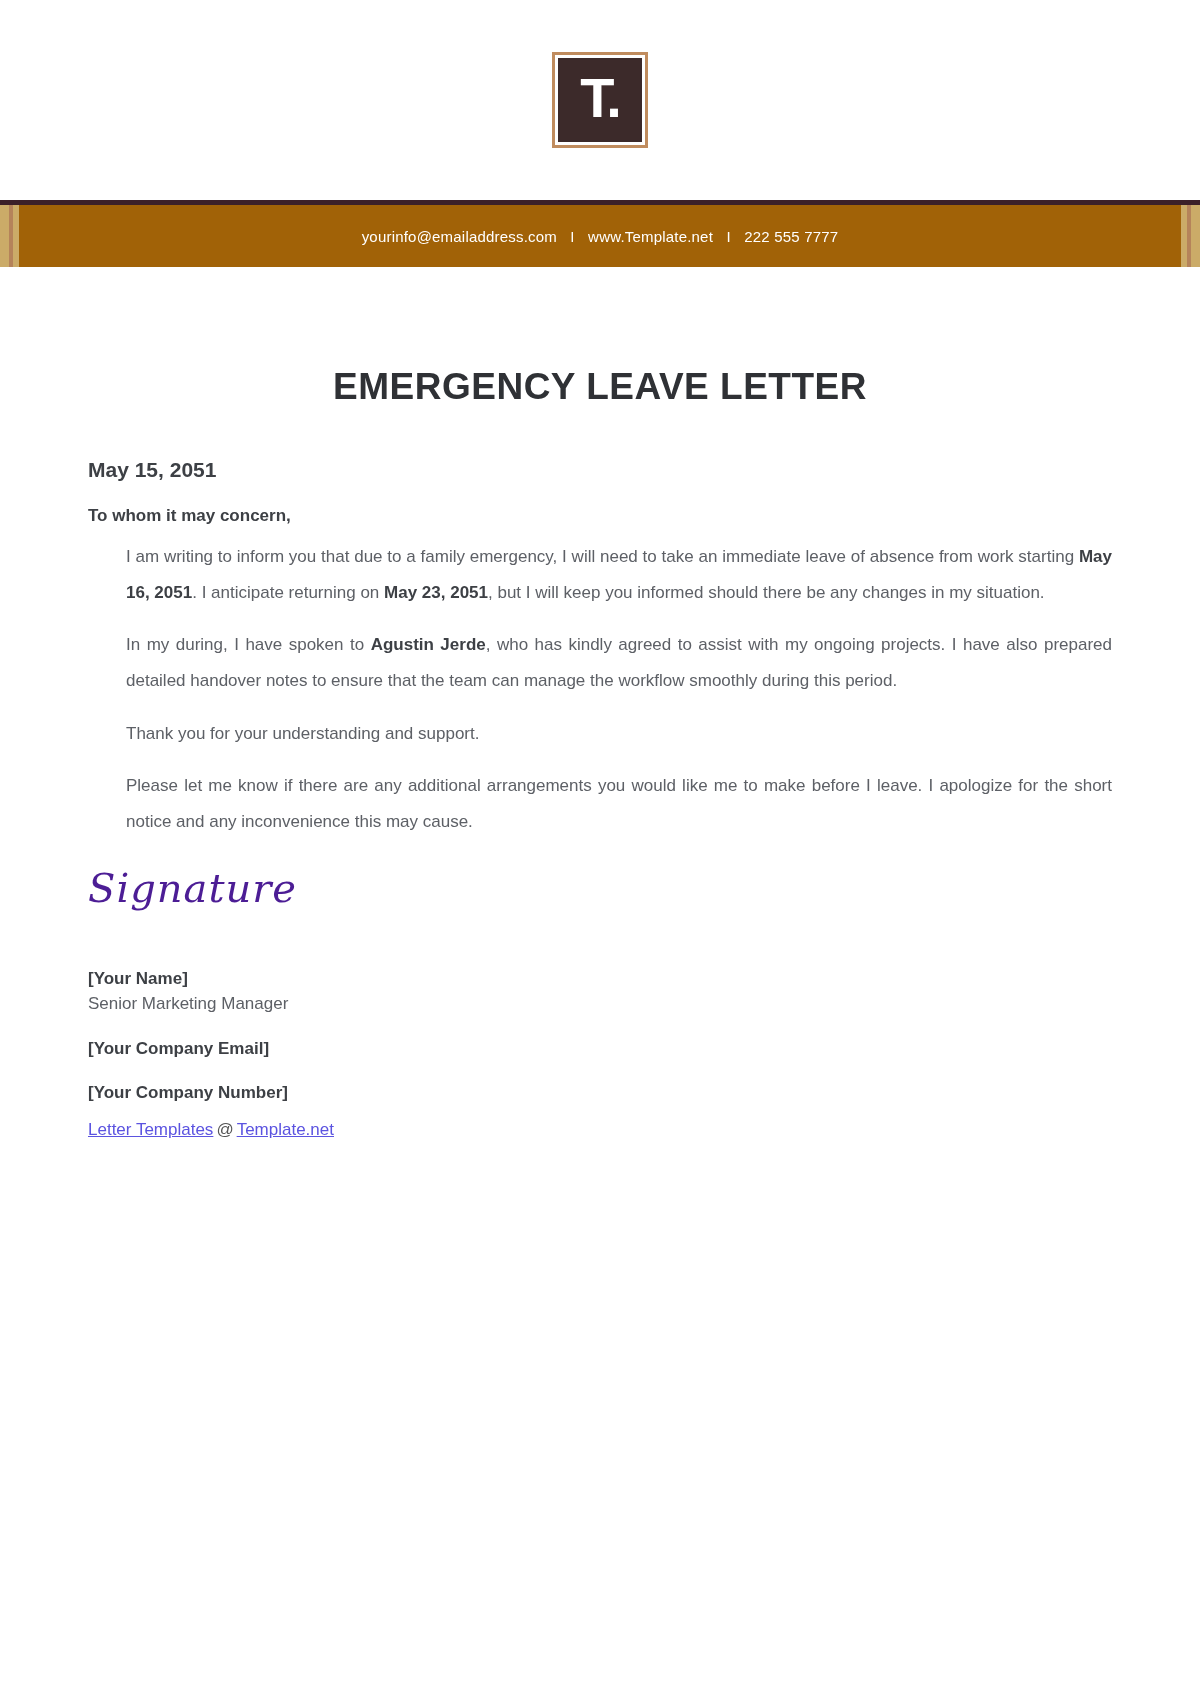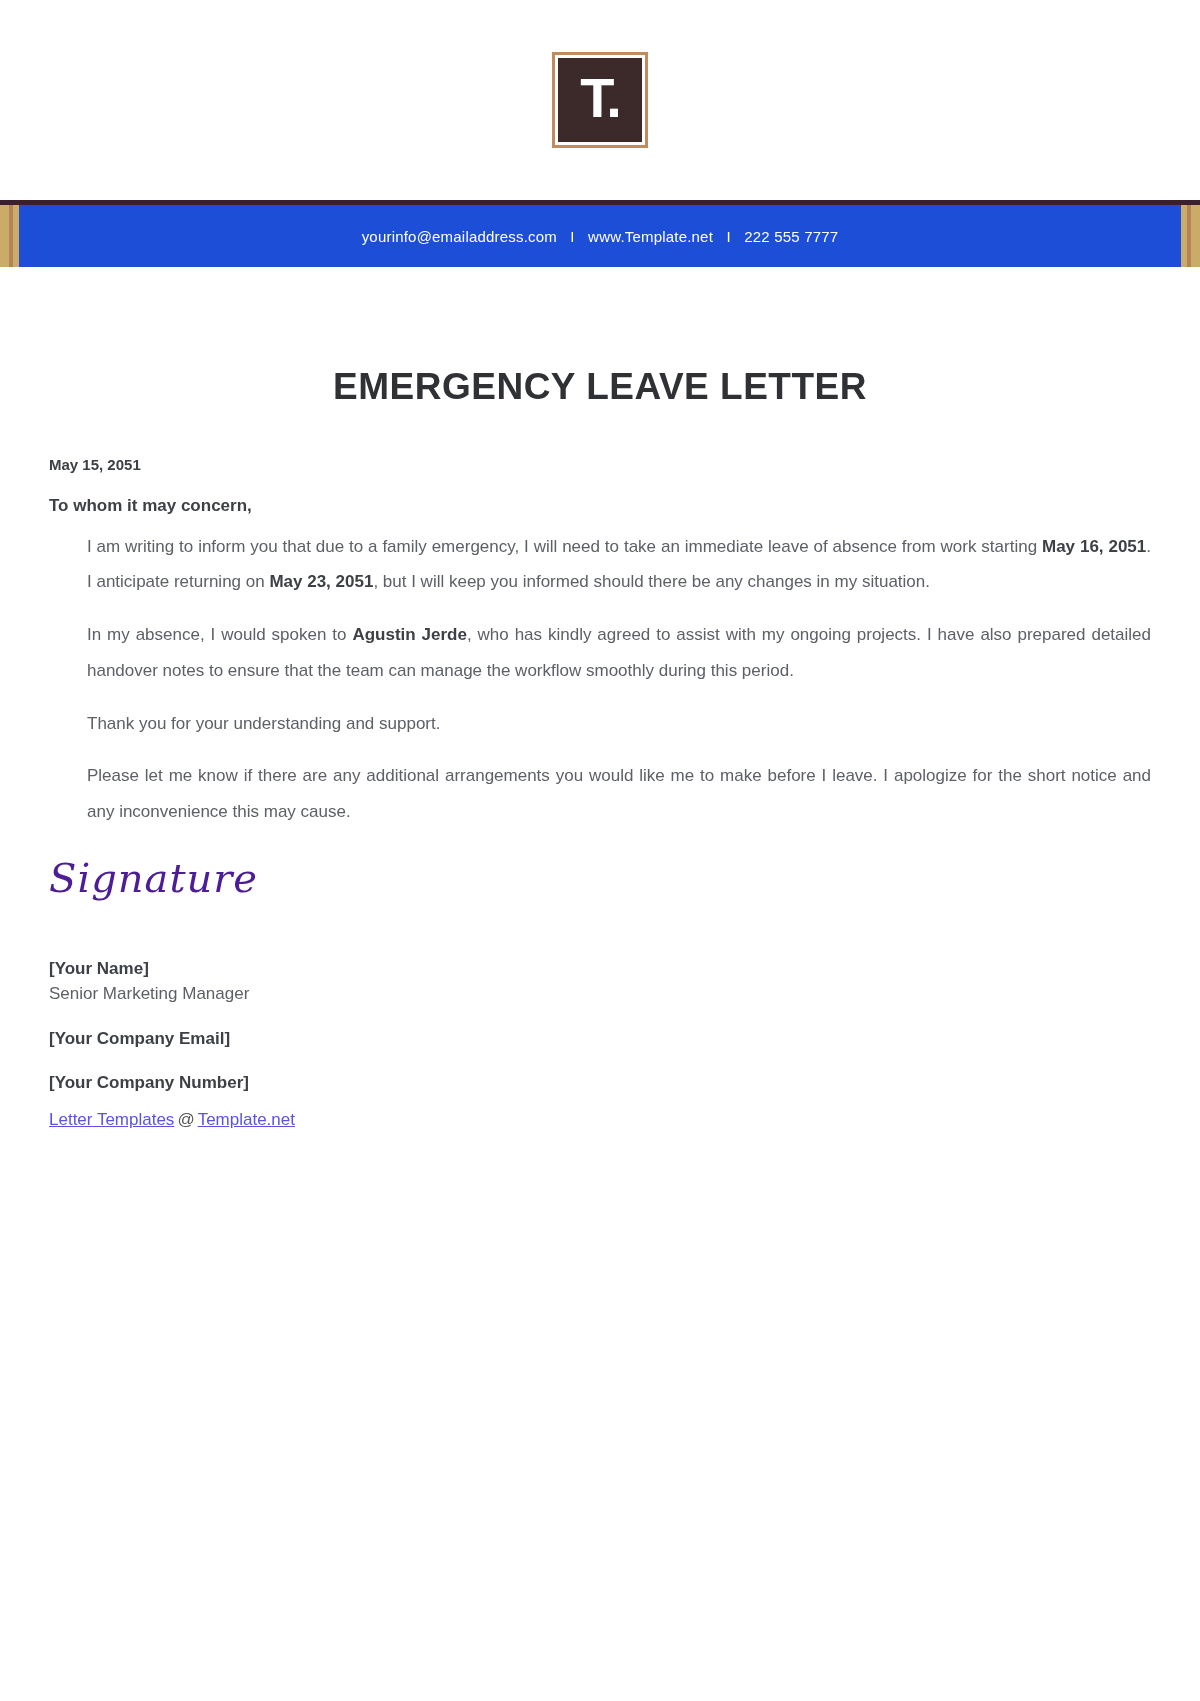--- a/index.html
+++ b/index.html
@@ -57,21 +57,21 @@
   .contact-bar-wrap {
     position: relative;
   }
   .contact-topline {
     height: 5px;
     background: #3c2029;
     width: 100%;
   }
   .contact-bar {
     height: 62px;
-    background: #1d4ed8;
+    background: #a16207;
     display: flex;
     align-items: center;
     justify-content: center;
     position: relative;
     text-align: center;
   }
   .edge-stripes {
     position: absolute;
     top: 0;
     bottom: 0;
@@ -90,34 +90,34 @@
     white-space: nowrap;
   }
   .contact-sep {
     display: inline-block;
     padding: 0 9px;
     color: #ffffff;
   }
 
   
   .letter {
-    padding: 0 49px;
+    padding: 0 88px;
     box-sizing: border-box;
   }
   .doc-title {
     text-align: center;
     font-size: 37px;
     font-weight: bold;
     color: #2f3135;
     letter-spacing: 0.5px;
     margin: 98px 0 0 0;
     line-height: 1.2;
   }
   .date-line {
-    font-size: 15px;
+    font-size: 21px;
     font-weight: bold;
     color: #3d4045;
     margin-top: 43px;
     line-height: 1.7;
   }
   .salutation {
     font-size: 17px;
     font-weight: bold;
     color: #3d4045;
     margin-top: 14px;
@@ -214,21 +214,21 @@
 <div class="letter">
 
   <h1 class="doc-title">EMERGENCY LEAVE LETTER</h1>
 
   <div class="date-line">May 15, 2051</div>
 
   <div class="salutation">To whom it may concern,</div>
 
   <p class="para"><span>I am writing to inform you that due to a family emergency, I will need to take an immediate leave of absence from work starting </span><b>May 16, 2051</b><span>. I anticipate returning on </span><b>May 23, 2051</b><span>, but I will keep you informed should there be any changes in my situation.</span></p>
 
-  <p class="para"><span>In my absence, I would spoken to </span><b>Agustin Jerde</b><span>, who has kindly agreed to assist with my ongoing projects. I have also prepared detailed handover notes to ensure that the team can manage the workflow smoothly during this period.</span></p>
+  <p class="para"><span>In my during, I have spoken to </span><b>Agustin Jerde</b><span>, who has kindly agreed to assist with my ongoing projects. I have also prepared detailed handover notes to ensure that the team can manage the workflow smoothly during this period.</span></p>
 
   <p class="para short">Thank you for your understanding and support.</p>
 
   <p class="para">Please let me know if there are any additional arrangements you would like me to make before I leave. I apologize for the short notice and any inconvenience this may cause.</p>
 
 
   <div class="signature">Signature</div>
 
   <div class="closing-block">
     <div class="closing-name">[Your Name]</div>

